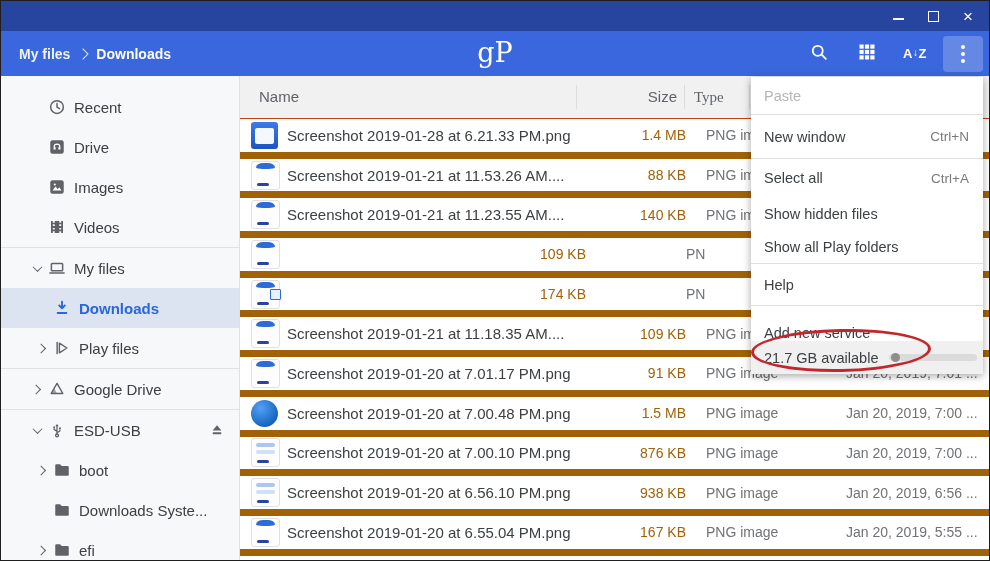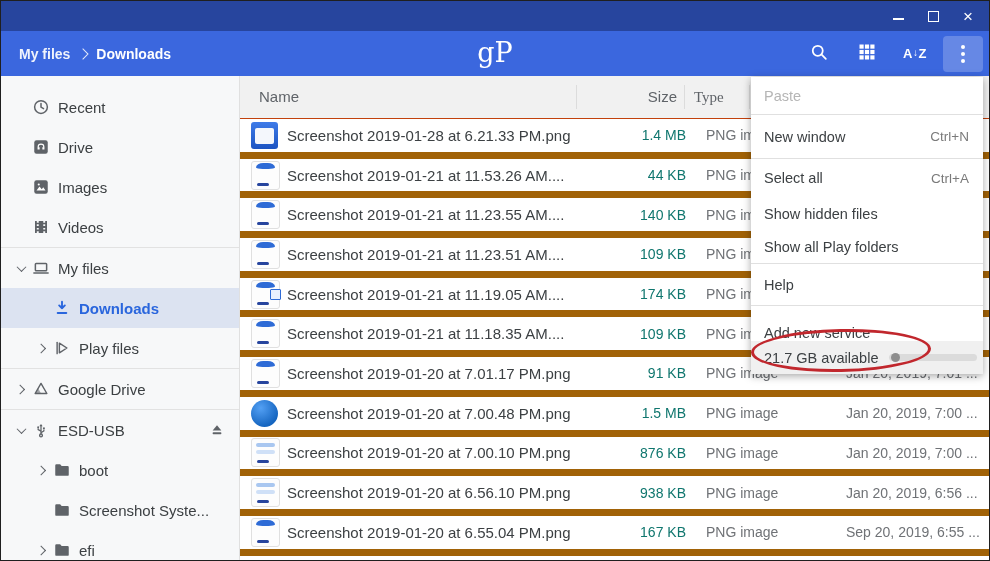--- a/index.html
+++ b/index.html
@@ -26,21 +26,21 @@
   .az{color:#fff;font-size:13px;font-weight:bold;letter-spacing:.5px;}
   .az small{font-size:10px;vertical-align:2px;}
   .abtn.active{background:rgba(255,255,255,.22);}
   .dots{display:flex;flex-direction:column;gap:3px;}
   .dots i{width:4px;height:4px;border-radius:50%;background:#fff;}
 
   
   .content{position:absolute;left:0;top:75px;right:0;bottom:0;display:flex;}
   
   .sidebar{width:239px;box-sizing:border-box;background:#F7F8F9;border-right:1px solid #E0E0E0;padding-top:11px;overflow:hidden;}
-  .side-item{height:40px;display:flex;align-items:center;padding-left:10px;color:#3C4043;font-size:15px;cursor:pointer;}
+  .side-item{height:40px;display:flex;align-items:center;padding-left:26px;color:#3C4043;font-size:15px;cursor:pointer;}
   .side-item.d1{padding-left:31px;}
   .side-item.selected{background:#DCE3F1;color:#2A66DD;}
   .side-item.selected .slabel{font-weight:bold;}
   .chev{width:21px;height:18px;display:flex;align-items:center;justify-content:center;flex:0 0 21px;}
   .chev.down::before{content:"";width:6px;height:6px;border-right:1.7px solid #5F6368;border-bottom:1.7px solid #5F6368;transform:rotate(45deg) translate(-1px,-1px);}
   .chev.right::before{content:"";width:6px;height:6px;border-right:1.7px solid #5F6368;border-bottom:1.7px solid #5F6368;transform:rotate(-45deg) translate(-1px,-1px);}
   .sicon{width:26px;height:18px;display:flex;align-items:center;flex:0 0 26px;}
   .sicon svg{width:18px;height:18px;}
   .slabel{white-space:nowrap;overflow:hidden;}
   .eject{margin-left:auto;margin-right:13px;width:18px;height:18px;cursor:pointer;}
@@ -52,21 +52,21 @@
   .thead{position:relative;height:42px;background:#F1F1F1;border-bottom:1px solid #c2410c;font-size:15px;color:#5F6368;}
   .thead span{position:absolute;top:0;line-height:42px;}
   .th-name{left:19px;}
   .th-size{left:337px;width:100px;text-align:right;}
   .th-type{left:454px;font-family:Liberation Serif, serif;}
   .vs{position:absolute;top:9px;bottom:9px;width:1px;background:#DCDCDC;}
   .vs1{left:336px}.vs2{left:444px}.vs3{left:509px}
 
   .frow{position:relative;height:39.7px;box-sizing:border-box;border-bottom:7px solid #a16207;display:grid;grid-template-columns:47px 299px 100px 20px 140px auto;align-items:center;cursor:default;}
   .fname{font-size:15px;color:#3C4043;white-space:nowrap;overflow:hidden;}
-  .fsize{font-size:14px;color:#0f766e;text-align:right;white-space:nowrap;}
+  .fsize{font-size:14px;color:#a16207;text-align:right;white-space:nowrap;}
   .ftype,.fdate{font-size:14px;color:#6F7276;white-space:nowrap;overflow:hidden;}
   .thumb{width:27px;height:27px;margin-left:11px;border-radius:3px;position:relative;flex:none;}
   .t-window{background:linear-gradient(180deg,#3E7BE8,#1C54C2);}
   .t-window::after{content:"";position:absolute;left:4px;right:4px;top:6px;bottom:5px;background:#F4F7FC;border-radius:2px;}
   .t-page,.t-page-badge,.t-lines{background:#FDFDFD;border:1px solid #E0E0E0;}
   .t-page::before,.t-page-badge::before{content:"";position:absolute;left:4px;right:4px;top:1px;height:6px;background:#2E6BD6;border-radius:50% 50% 45% 45% / 100% 100% 30% 30%;}
   .t-page::after,.t-page-badge::after,.t-lines::after{content:"";position:absolute;left:5px;right:10px;bottom:3px;height:3px;background:#27459E;border-radius:2px;}
   .t-lines::before{content:"";position:absolute;left:4px;right:4px;top:4px;height:4px;background:#A9C7F0;border-radius:2px;box-shadow:0 7px 0 #CFE0F7;}
   .badge{position:absolute;right:-2px;top:8px;width:9px;height:9px;background:#E8F0FE;border:1.6px solid #2E6BD6;border-radius:1px;}
   .t-sphere{background:radial-gradient(circle at 36% 30%,#53A0F4,#1565C0 72%);border-radius:50%;}
@@ -261,21 +261,21 @@
           </span>
           <span class="slabel">boot</span>
         </div>
         <div class="side-item d1">
           <span class="chev"></span>
           <span class="sicon">
             <svg viewBox="0 0 24 24" fill="#5F6368">
               <path d="M3 6a1.6 1.6 0 0 1 1.6-1.6h4.9l2 2.4h8A1.6 1.6 0 0 1 21 8.4v9.8a1.6 1.6 0 0 1-1.6 1.6H4.6A1.6 1.6 0 0 1 3 18.2z"></path>
             </svg>
           </span>
-          <span class="slabel">Screenshot Syste...</span>
+          <span class="slabel">Downloads Syste...</span>
         </div>
         <div class="side-item d1">
           <span class="chev right"></span>
           <span class="sicon">
             <svg viewBox="0 0 24 24" fill="#5F6368">
               <path d="M3 6a1.6 1.6 0 0 1 1.6-1.6h4.9l2 2.4h8A1.6 1.6 0 0 1 21 8.4v9.8a1.6 1.6 0 0 1-1.6 1.6H4.6A1.6 1.6 0 0 1 3 18.2z"></path>
             </svg>
           </span>
           <span class="slabel">efi</span>
         </div>
@@ -294,46 +294,44 @@
             <span class="thumb t-window"></span>
             <span class="fname">Screenshot 2019-01-28 at 6.21.33 PM.png</span>
             <span class="fsize">1.4 MB</span>
             <span class="fgap"></span>
             <span class="ftype">PNG image</span>
             <span class="fdate"></span>
           </div>
           <div class="frow">
             <span class="thumb t-page"></span>
             <span class="fname">Screenshot 2019-01-21 at 11.53.26 AM....</span>
-            <span class="fsize">44 KB</span>
+            <span class="fsize">88 KB</span>
             <span class="fgap"></span>
             <span class="ftype">PNG image</span>
             <span class="fdate"></span>
           </div>
           <div class="frow">
             <span class="thumb t-page"></span>
             <span class="fname">Screenshot 2019-01-21 at 11.23.55 AM....</span>
             <span class="fsize">140 KB</span>
             <span class="fgap"></span>
             <span class="ftype">PNG image</span>
             <span class="fdate"></span>
           </div>
           <div class="frow">
             <span class="thumb t-page"></span>
-            <span class="fname">Screenshot 2019-01-21 at 11.23.51 AM....</span>
             <span class="fsize">109 KB</span>
             <span class="fgap"></span>
             <span class="ftype">PNG image</span>
             <span class="fdate"></span>
           </div>
           <div class="frow">
             <span class="thumb t-page-badge">
               <i class="badge"></i>
             </span>
-            <span class="fname">Screenshot 2019-01-21 at 11.19.05 AM....</span>
             <span class="fsize">174 KB</span>
             <span class="fgap"></span>
             <span class="ftype">PNG image</span>
             <span class="fdate"></span>
           </div>
           <div class="frow">
             <span class="thumb t-page"></span>
             <span class="fname">Screenshot 2019-01-21 at 11.18.35 AM....</span>
             <span class="fsize">109 KB</span>
             <span class="fgap"></span>
@@ -371,21 +369,21 @@
             <span class="fgap"></span>
             <span class="ftype">PNG image</span>
             <span class="fdate">Jan 20, 2019, 6:56 ...</span>
           </div>
           <div class="frow">
             <span class="thumb t-page"></span>
             <span class="fname">Screenshot 2019-01-20 at 6.55.04 PM.png</span>
             <span class="fsize">167 KB</span>
             <span class="fgap"></span>
             <span class="ftype">PNG image</span>
-            <span class="fdate">Sep 20, 2019, 6:55 ...</span>
+            <span class="fdate">Jan 20, 2019, 5:55 ...</span>
           </div>
         </div>
     </main>
   </div>
 
   <div class="menu" id="menu">
       <div class="mi disabled">
         <span class="mlabel">Paste</span>
       </div>
       <div class="msep"></div>

